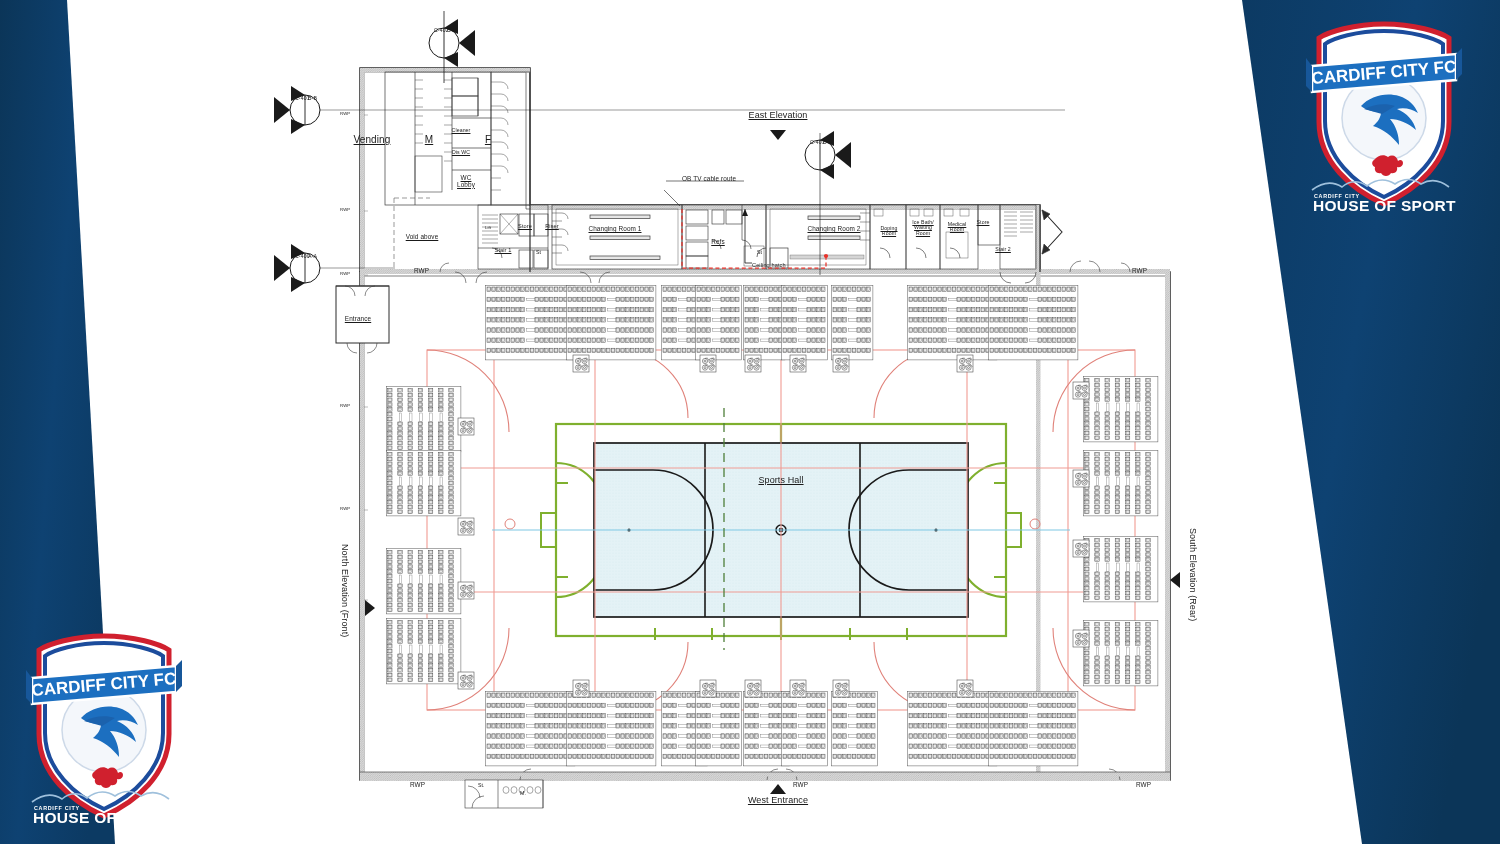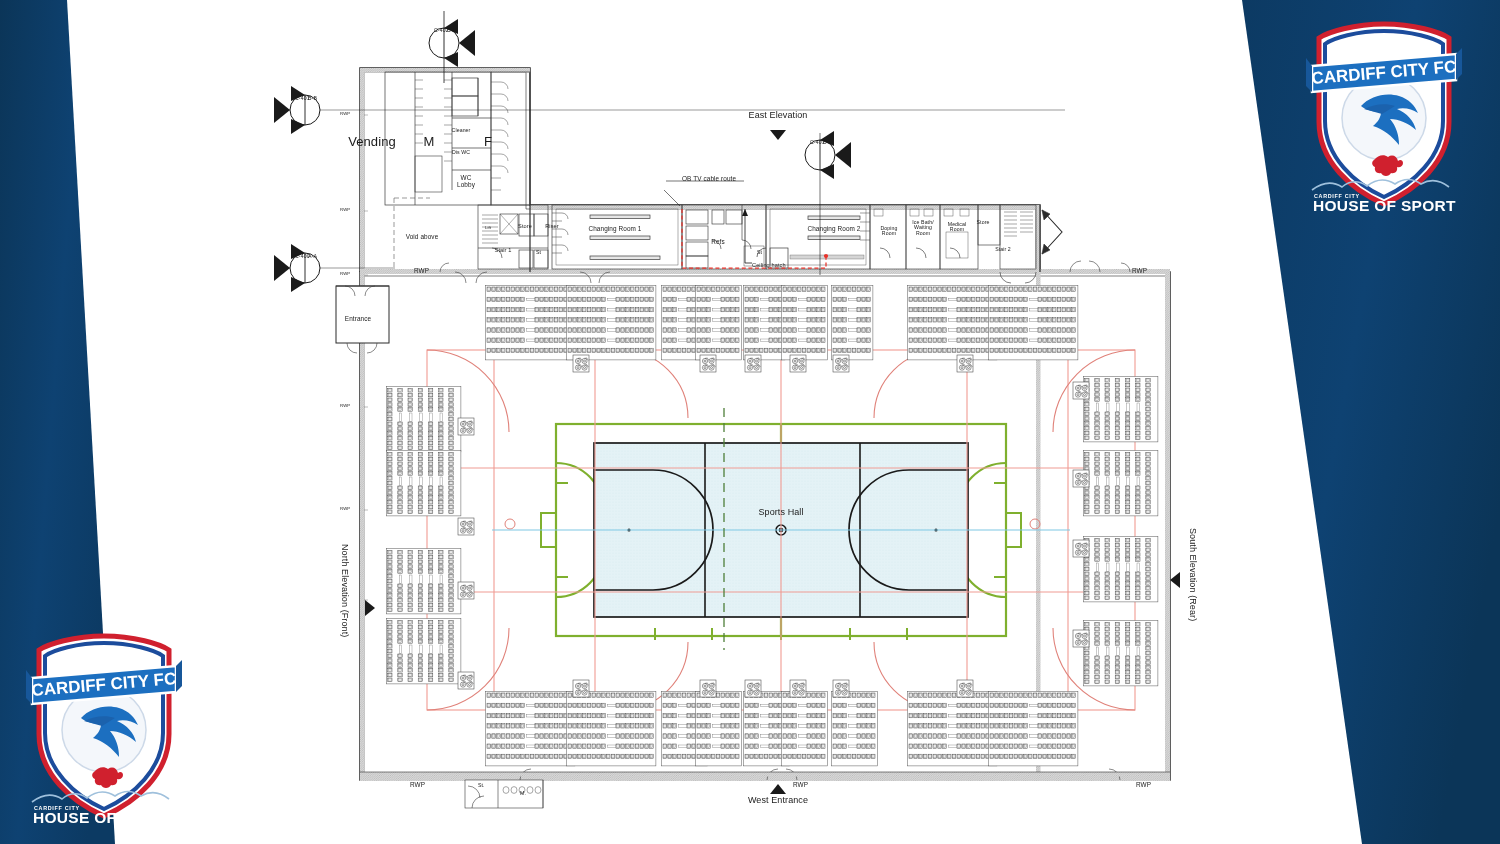--- a/index.html
+++ b/index.html
@@ -15,26 +15,26 @@
   .logo{position:absolute;width:160px;}
   #logo-tr{right:36px;top:14px;}
   #logo-bl{left:24px;bottom:14px;}
 
   
   #plan{position:absolute;left:255px;top:0;width:990px;height:844px;}
   #plan svg{display:block;}
 
   .lbl{position:absolute;font-family:"Liberation Sans",sans-serif;color:#1a1a1a;
        white-space:nowrap;line-height:1.05;letter-spacing:.1px;}
-  .lbl.c{text-align:center;transform:translateX(-50%);}
+  .lbl.c{text-align:center;transform:translateX(-50%);text-decoration:underline;}
   .f4{font-size:4.3px;}
   .f5{font-size:5.2px;}
   .f55{font-size:5.6px;}
   .f6{font-size:6.4px;}
-  .f7{font-size:13px;}
+  .f7{font-size:10px;}
   .f8{font-size:9px;}
   .vert-r{writing-mode:vertical-rl;text-orientation:mixed;}
 </style>
 </head>
 <body>
 
 <div id="stage">
 
   <div class="wedge" id="wedge-left">
     <svg width="300" height="844" viewBox="0 0 300 844">
@@ -2843,21 +2843,21 @@
   <div class="lbl f55 c" style="left:552px;top:224px;">Riser</div>
   <div class="lbl f55 c" style="left:503px;top:248px;">Stair 1</div>
   <div class="lbl f6 c" style="left:615px;top:226px;">Changing Room 1</div>
   <div class="lbl f6 c" style="left:718px;top:239px;">Refs</div>
   <div class="lbl f6 c" style="left:834px;top:226px;">Changing Room 2</div>
   <div class="lbl f5 c" style="left:889px;top:226px;">Doping<br>Room</div>
   <div class="lbl f5 c" style="left:923px;top:220px;">Ice Bath/<br>Waiting<br>Room</div>
   <div class="lbl f5 c" style="left:957px;top:222px;">Medical<br>Room</div>
   <div class="lbl f5 c" style="left:983px;top:220px;">Store</div>
   <div class="lbl f5 c" style="left:1003px;top:247px;">Stair 2</div>
-  <div class="lbl f8 c" style="left:781px;top:476px;margin-top:32px;">Sports Hall</div>
+  <div class="lbl f8 c" style="left:781px;top:476px;">Sports Hall</div>
 
   <div class="lbl f6" style="left:682px;top:176px;">OB TV cable route</div>
   <div class="lbl f55" style="left:752px;top:263px;">Ceiling hatch</div>
 
   <div class="lbl f6" style="left:414px;top:268px;">RWP</div>
   <div class="lbl f6" style="left:1132px;top:268px;">RWP</div>
   <div class="lbl f6" style="left:410px;top:782px;">RWP</div>
   <div class="lbl f6" style="left:793px;top:782px;">RWP</div>
   <div class="lbl f6" style="left:1136px;top:782px;">RWP</div>
   <div class="lbl f4" style="left:340px;top:112px;">RWP</div>

